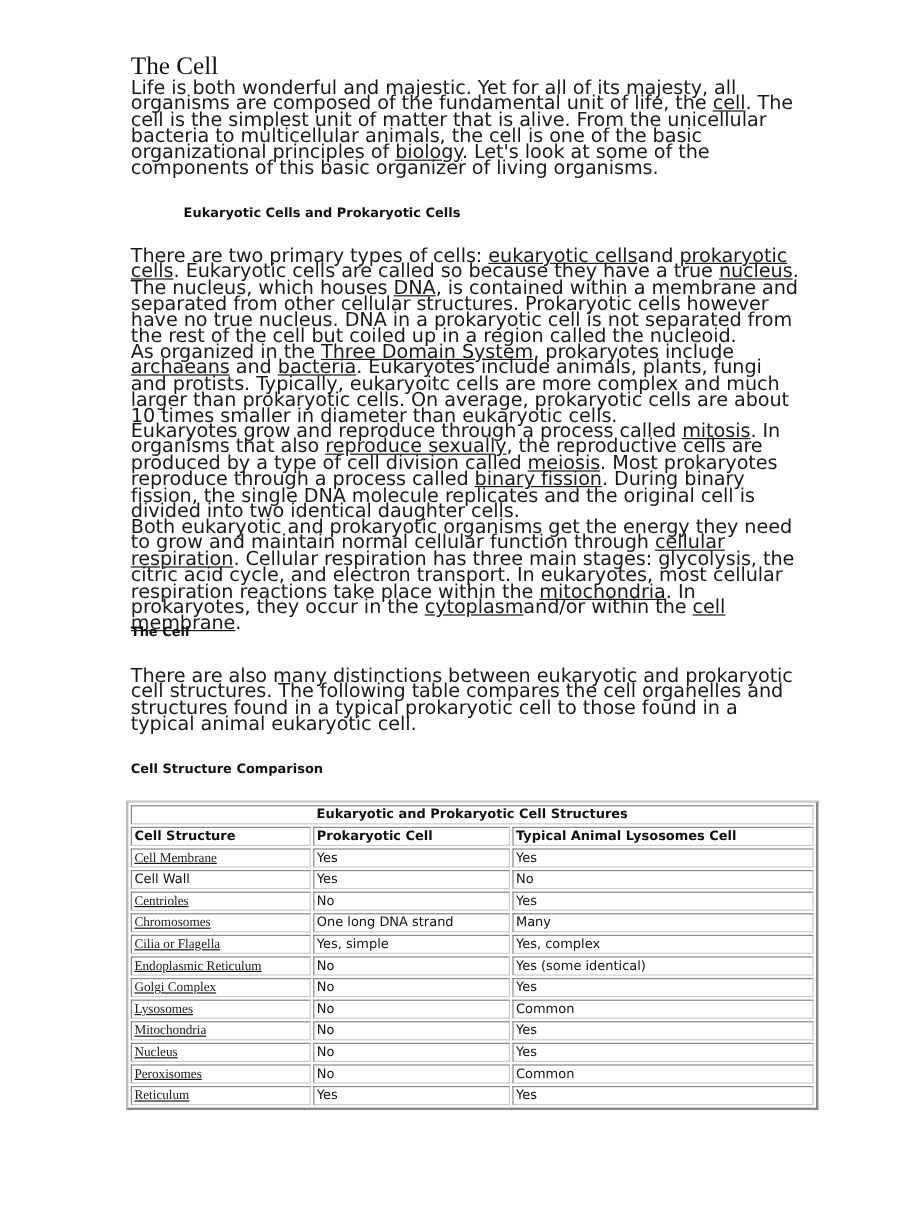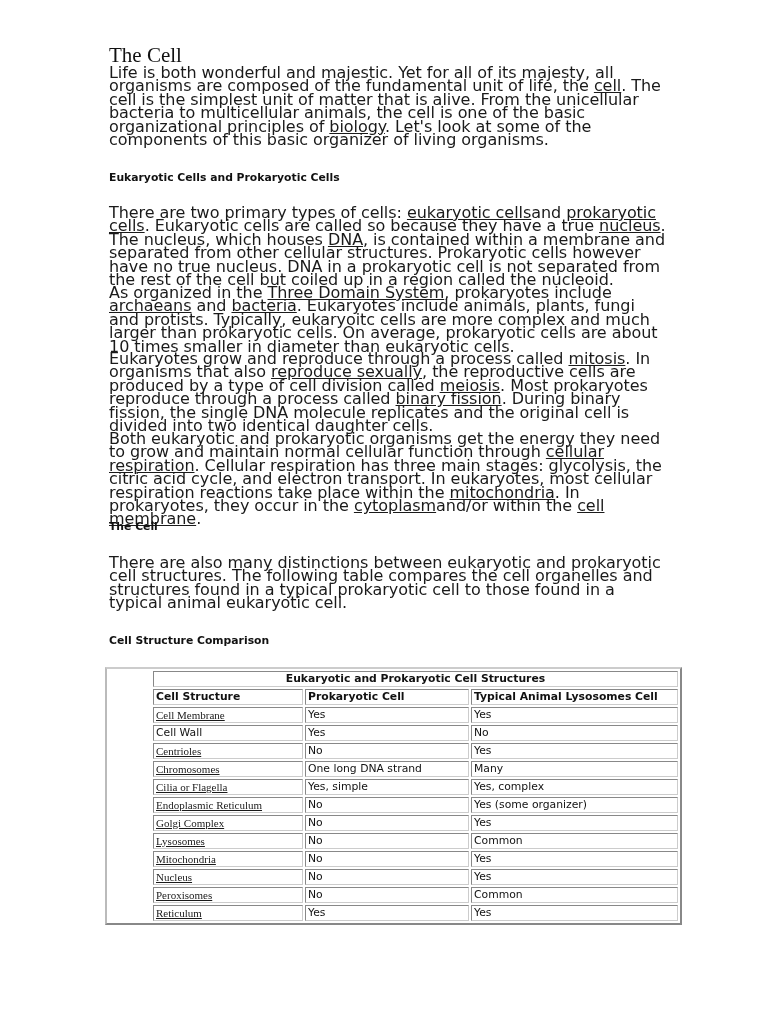--- a/index.html
+++ b/index.html
@@ -2,36 +2,36 @@
 <html><head>
 <meta charset="utf-8">
 <style>
   html, body { margin:0; padding:0; background:#ffffff; }
   body { width:768px; height:1024px; position:relative; overflow:hidden; color:#111; }
   .title { position:absolute; left:109px; top:43px; font-family:"Liberation Serif","DejaVu Serif",serif; font-size:21px; margin:0; font-weight:normal; color:#111; }
   .p { position:absolute; left:109px; width:560px; font-family:"DejaVu Sans","Liberation Sans",sans-serif; font-size:16px; line-height:13.4px; margin:0; color:#1a1a1a; letter-spacing:-0.05px; }
   .h { position:absolute; left:109px; font-family:"DejaVu Sans","Liberation Sans",sans-serif; font-size:10.8px; font-weight:bold; margin:0; color:#111; }
   a { color:#1a1a1a; text-decoration:underline; }
   .tbl-wrap { position:absolute; left:105px; top:667px; width:573px; border:2px solid #888; border-left:2px solid #bbb; border-top:2px solid #ccc; background:#fff; }
-  table { border-collapse:separate; border-spacing:2px; width:100%; font-family:"DejaVu Sans","Liberation Sans",sans-serif; font-size:10.8px;padding-left:44px; }
+  table { border-collapse:separate; border-spacing:2px; width:100%; font-family:"DejaVu Sans","Liberation Sans",sans-serif; font-size:10.8px; }
   td, th { border:1px solid #888; border-right-color:#ccc; border-bottom-color:#ccc; padding:0 2px; height:14px; line-height:14px; text-align:left; color:#111; }
   th { font-weight:bold; }
   .cap { text-align:center; font-weight:bold; }
   .serif { font-family:"Liberation Serif","DejaVu Serif",serif; font-size:11px; }
   .c1 { width:144px; }
   .c2 { width:158px; }
 </style>
 </head>
 <body>
 
 <h1 class="title">The Cell</h1>
 
 <p class="p" style="top:66px;"><span>Life is both wonderful and majestic. Yet for all of its majesty, all organisms are composed of the fundamental unit of life, the </span><a>cell</a><span>. The cell is the simplest unit of matter that is alive. From the unicellular bacteria to multicellular animals, the cell is one of the basic organizational principles of </span><a>biology</a><span>. Let's look at some of the components of this basic organizer of living organisms.</span></p>
 
-<h2 class="h" style="top:171px;">Eukaryotic Cells and Prokaryotic Cells</h2>
+<h2 class="h" style="top:171px;margin-left:44px;">Eukaryotic Cells and Prokaryotic Cells</h2>
 
 <p class="p" style="top:206px;"><span>There are two primary types of cells: </span><a>eukaryotic cells</a><span>and </span><a>prokaryotic cells</a><span>. Eukaryotic cells are called so because they have a true </span><a>nucleus</a><span>. The nucleus, which houses </span><a>DNA</a><span>, is contained within a membrane and separated from other cellular structures. Prokaryotic cells however have no true nucleus. DNA in a prokaryotic cell is not separated from the rest of the cell but coiled up in a region called the nucleoid.</span></p>
 
 <p class="p" style="top:286px;"><span>As organized in the </span><a>Three Domain System</a><span>, prokaryotes include </span><a>archaeans</a><span> and </span><a>bacteria</a><span>. Eukaryotes include animals, plants, fungi and protists. Typically, eukaryoitc cells are more complex and much larger than prokaryotic cells. On average, prokaryotic cells are about 10 times smaller in diameter than eukaryotic cells.</span></p>
 
 <p class="p" style="top:352px;"><span>Eukaryotes grow and reproduce through a process called </span><a>mitosis</a><span>. In organisms that also </span><a>reproduce sexually</a><span>, the reproductive cells are produced by a type of cell division called </span><a>meiosis</a><span>. Most prokaryotes reproduce through a process called </span><a>binary fission</a><span>. During binary fission, the single DNA molecule replicates and the original cell is divided into two identical daughter cells.</span></p>
 
 <p class="p" style="top:432px;"><span>Both eukaryotic and prokaryotic organisms get the energy they need to grow and maintain normal cellular function through </span><a>cellular respiration</a><span>. Cellular respiration has three main stages: glycolysis, the citric acid cycle, and electron transport. In eukaryotes, most cellular respiration reactions take place within the </span><a>mitochondria</a><span>. In prokaryotes, they occur in the </span><a>cytoplasm</a><span>and/or within the </span><a>cell membrane</a><span>.</span></p>
 
 <h2 class="h" style="top:520px;">The Cell</h2>
@@ -74,21 +74,21 @@
           <td>Many</td>
         </tr>
         <tr>
           <td class="serif"><a>Cilia or Flagella</a></td>
           <td>Yes, simple</td>
           <td>Yes, complex</td>
         </tr>
         <tr>
           <td class="serif"><a>Endoplasmic Reticulum</a></td>
           <td>No</td>
-          <td>Yes (some organizer)</td>
+          <td>Yes (some identical)</td>
         </tr>
         <tr>
           <td class="serif"><a>Golgi Complex</a></td>
           <td>No</td>
           <td>Yes</td>
         </tr>
         <tr>
           <td class="serif"><a>Lysosomes</a></td>
           <td>No</td>
           <td>Common</td>

